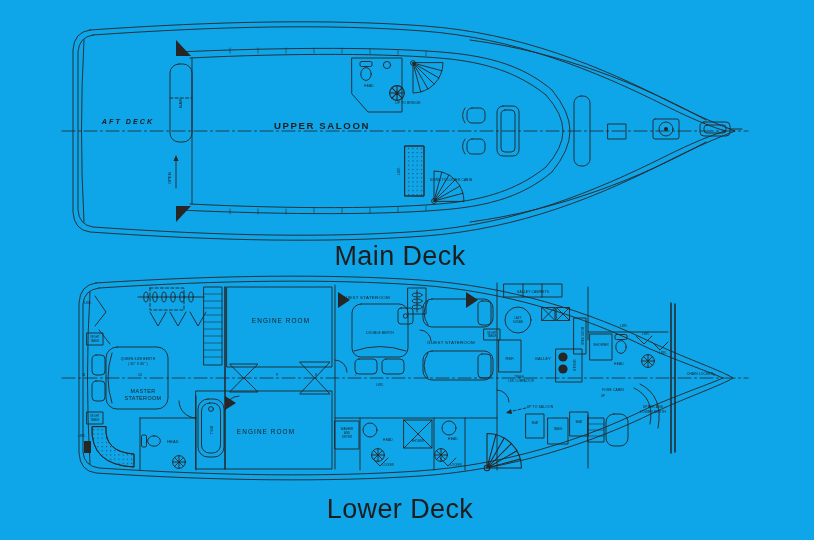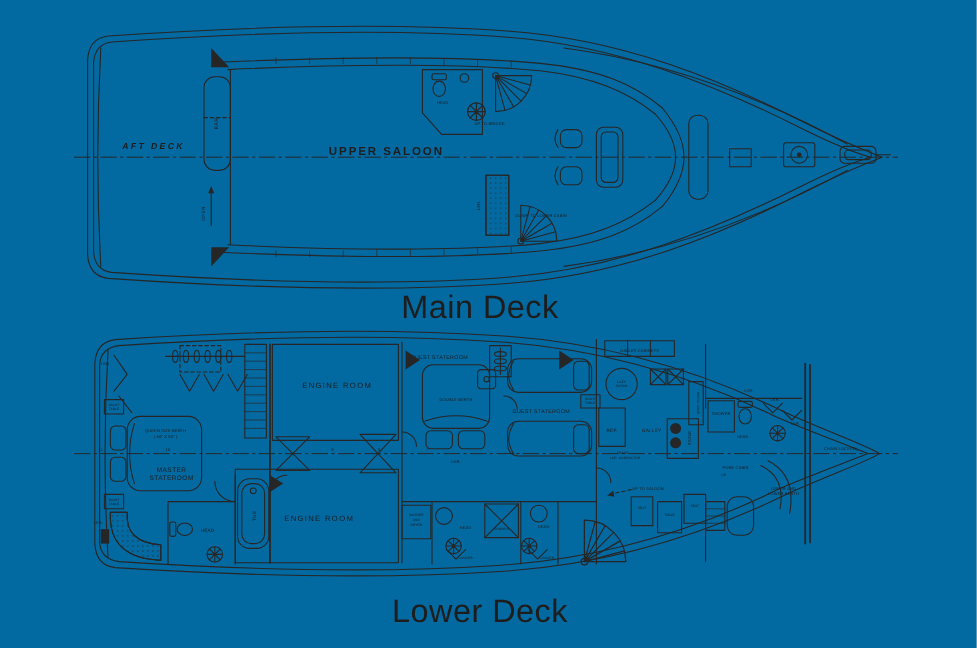--- a/index.html
+++ b/index.html
@@ -1,16 +1,16 @@
 <!DOCTYPE html>
 <html><head>
 <meta charset="utf-8">
 <style>
   html,body{margin:0;padding:0;background:#ffffff;}
-  .stage{position:relative;width:814px;height:540px;background:#0369a1;overflow:hidden;
+  .stage{position:relative;width:814px;height:540px;background:#0ea5e9;overflow:hidden;
          font-family:"Liberation Sans",sans-serif;}
   svg{position:absolute;inset:0;}
   
   #plan path,#plan rect,#plan circle,#plan ellipse,#plan line,#plan polyline,#plan polygon{
     fill:none;stroke:#262626;stroke-width:0.9;stroke-linecap:round;stroke-linejoin:round;}
   #plan .thick{stroke-width:1.5}
   #plan .thin{stroke-width:0.55}
   #plan .fillk{fill:#262626;stroke:none}
   #plan .dots{fill:url(#dotpat)}
   #plan .dash{stroke-dasharray:3 2.2}

